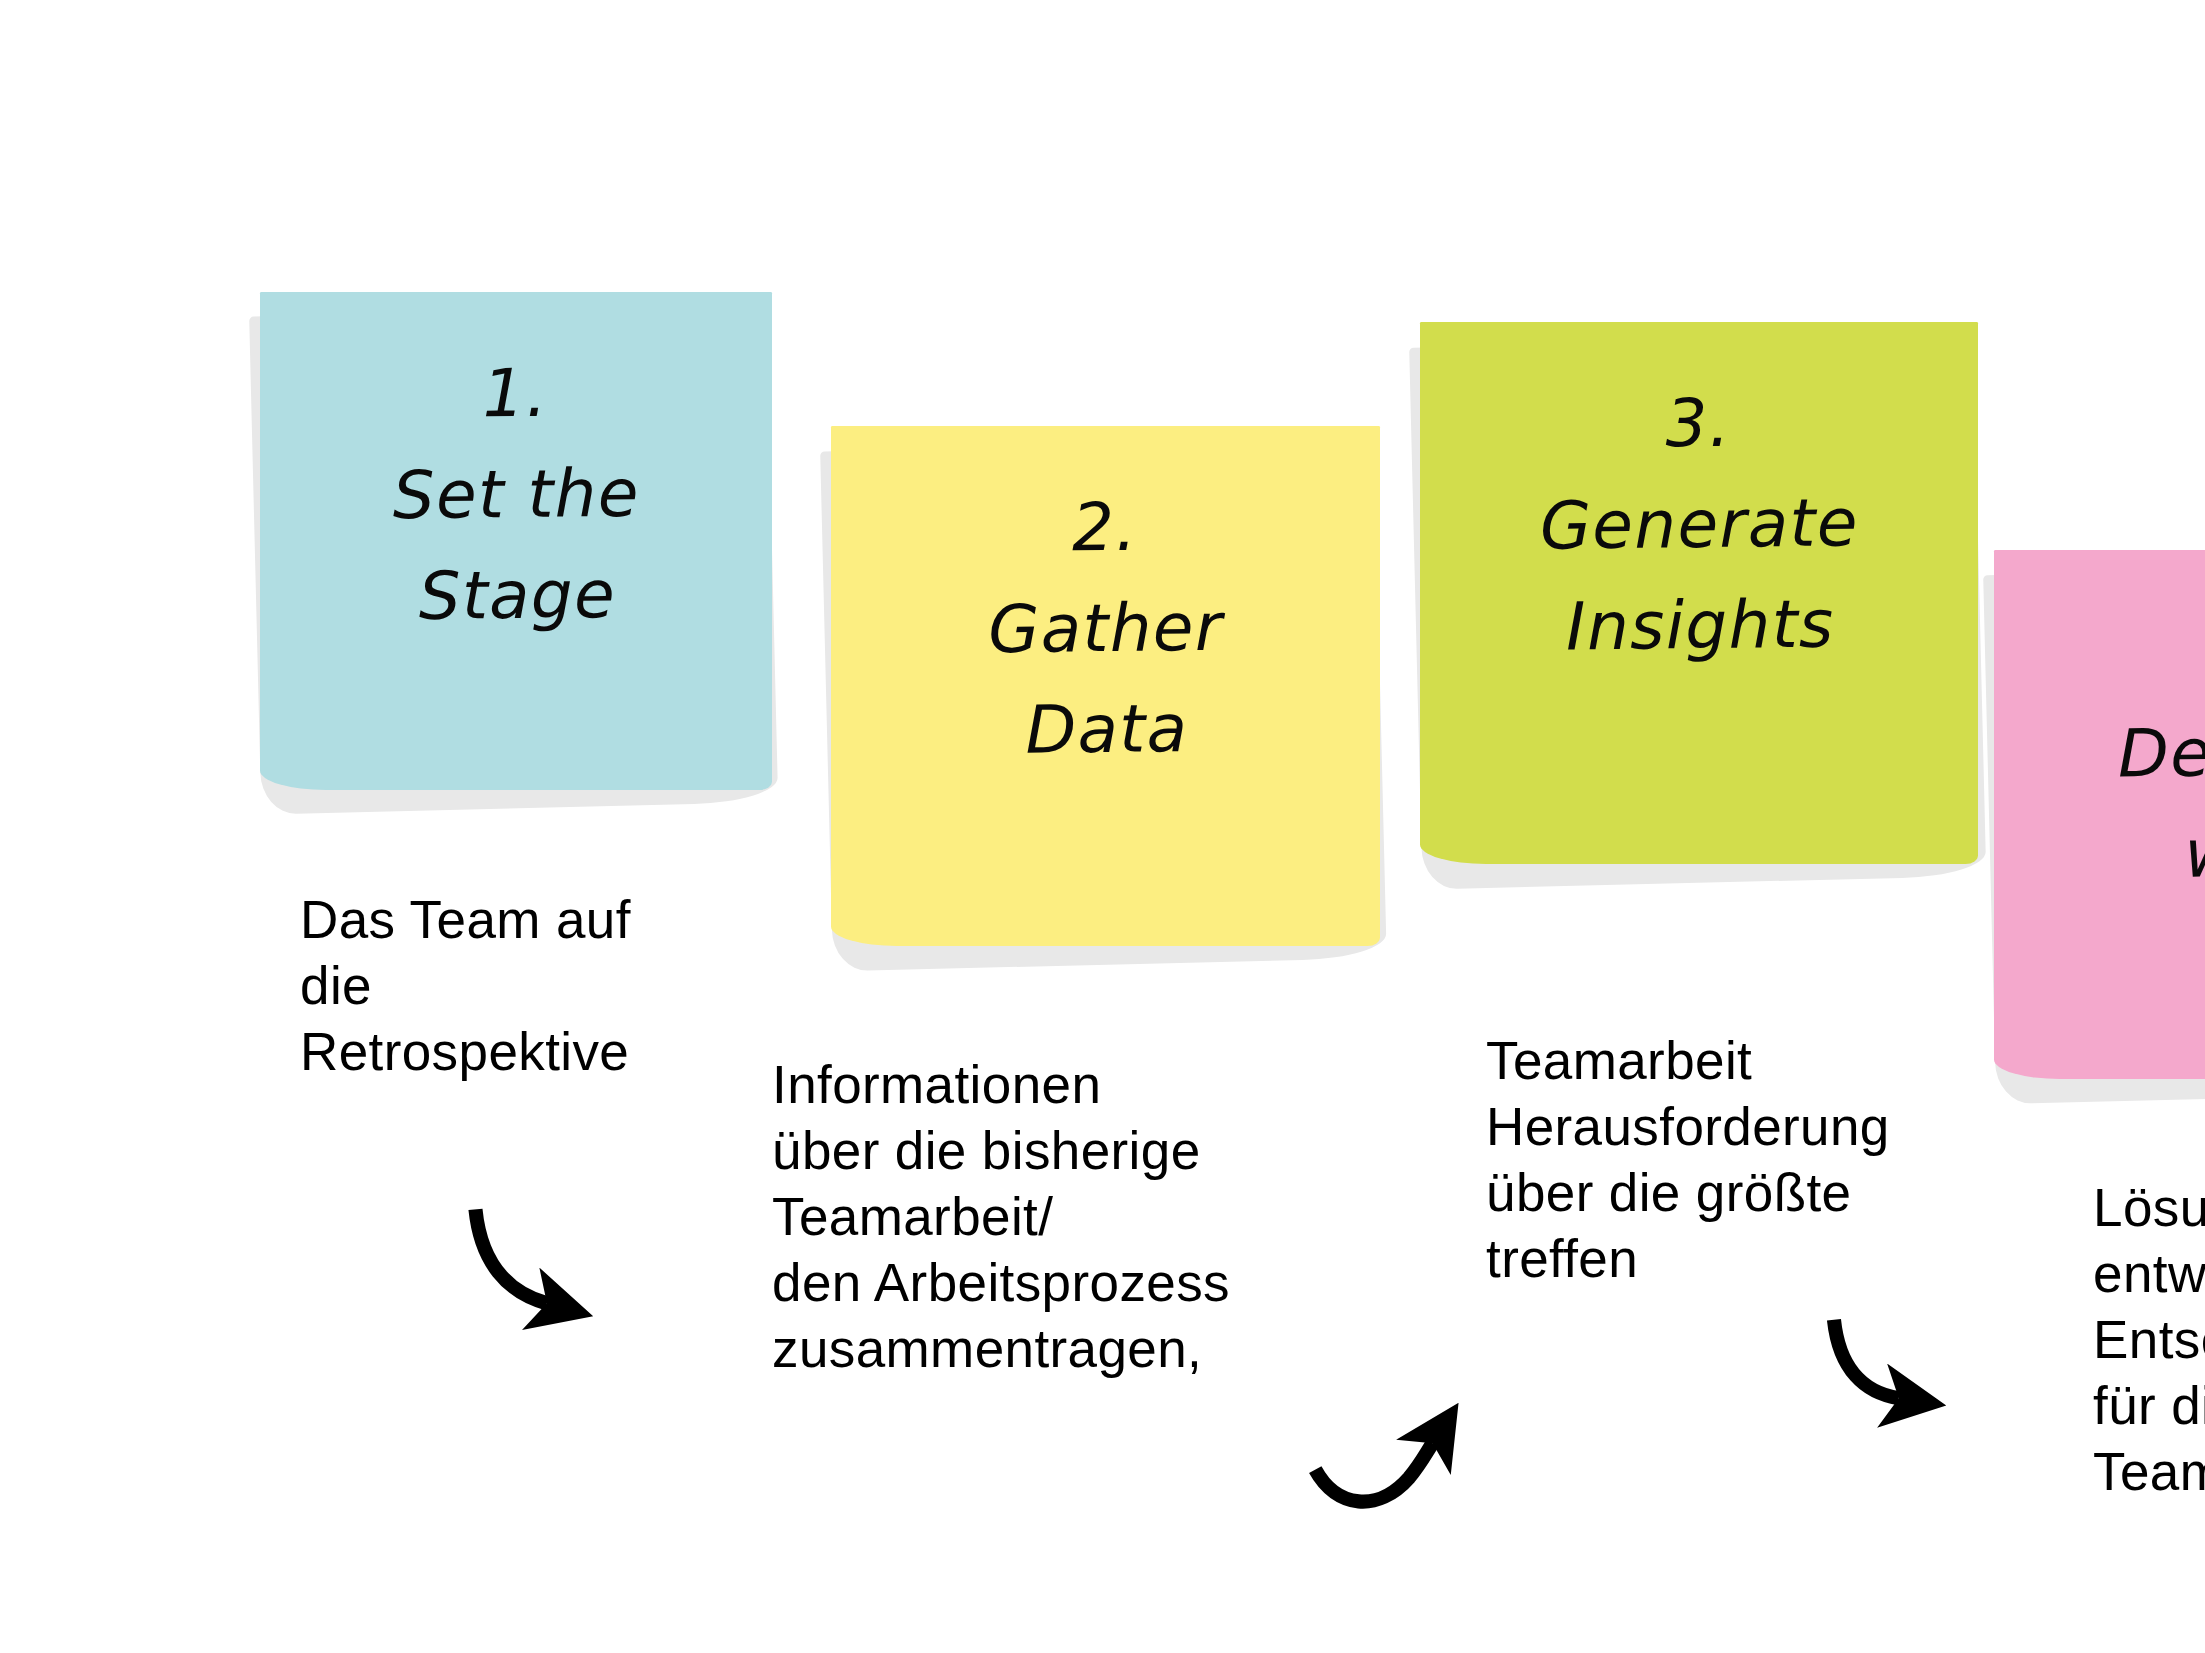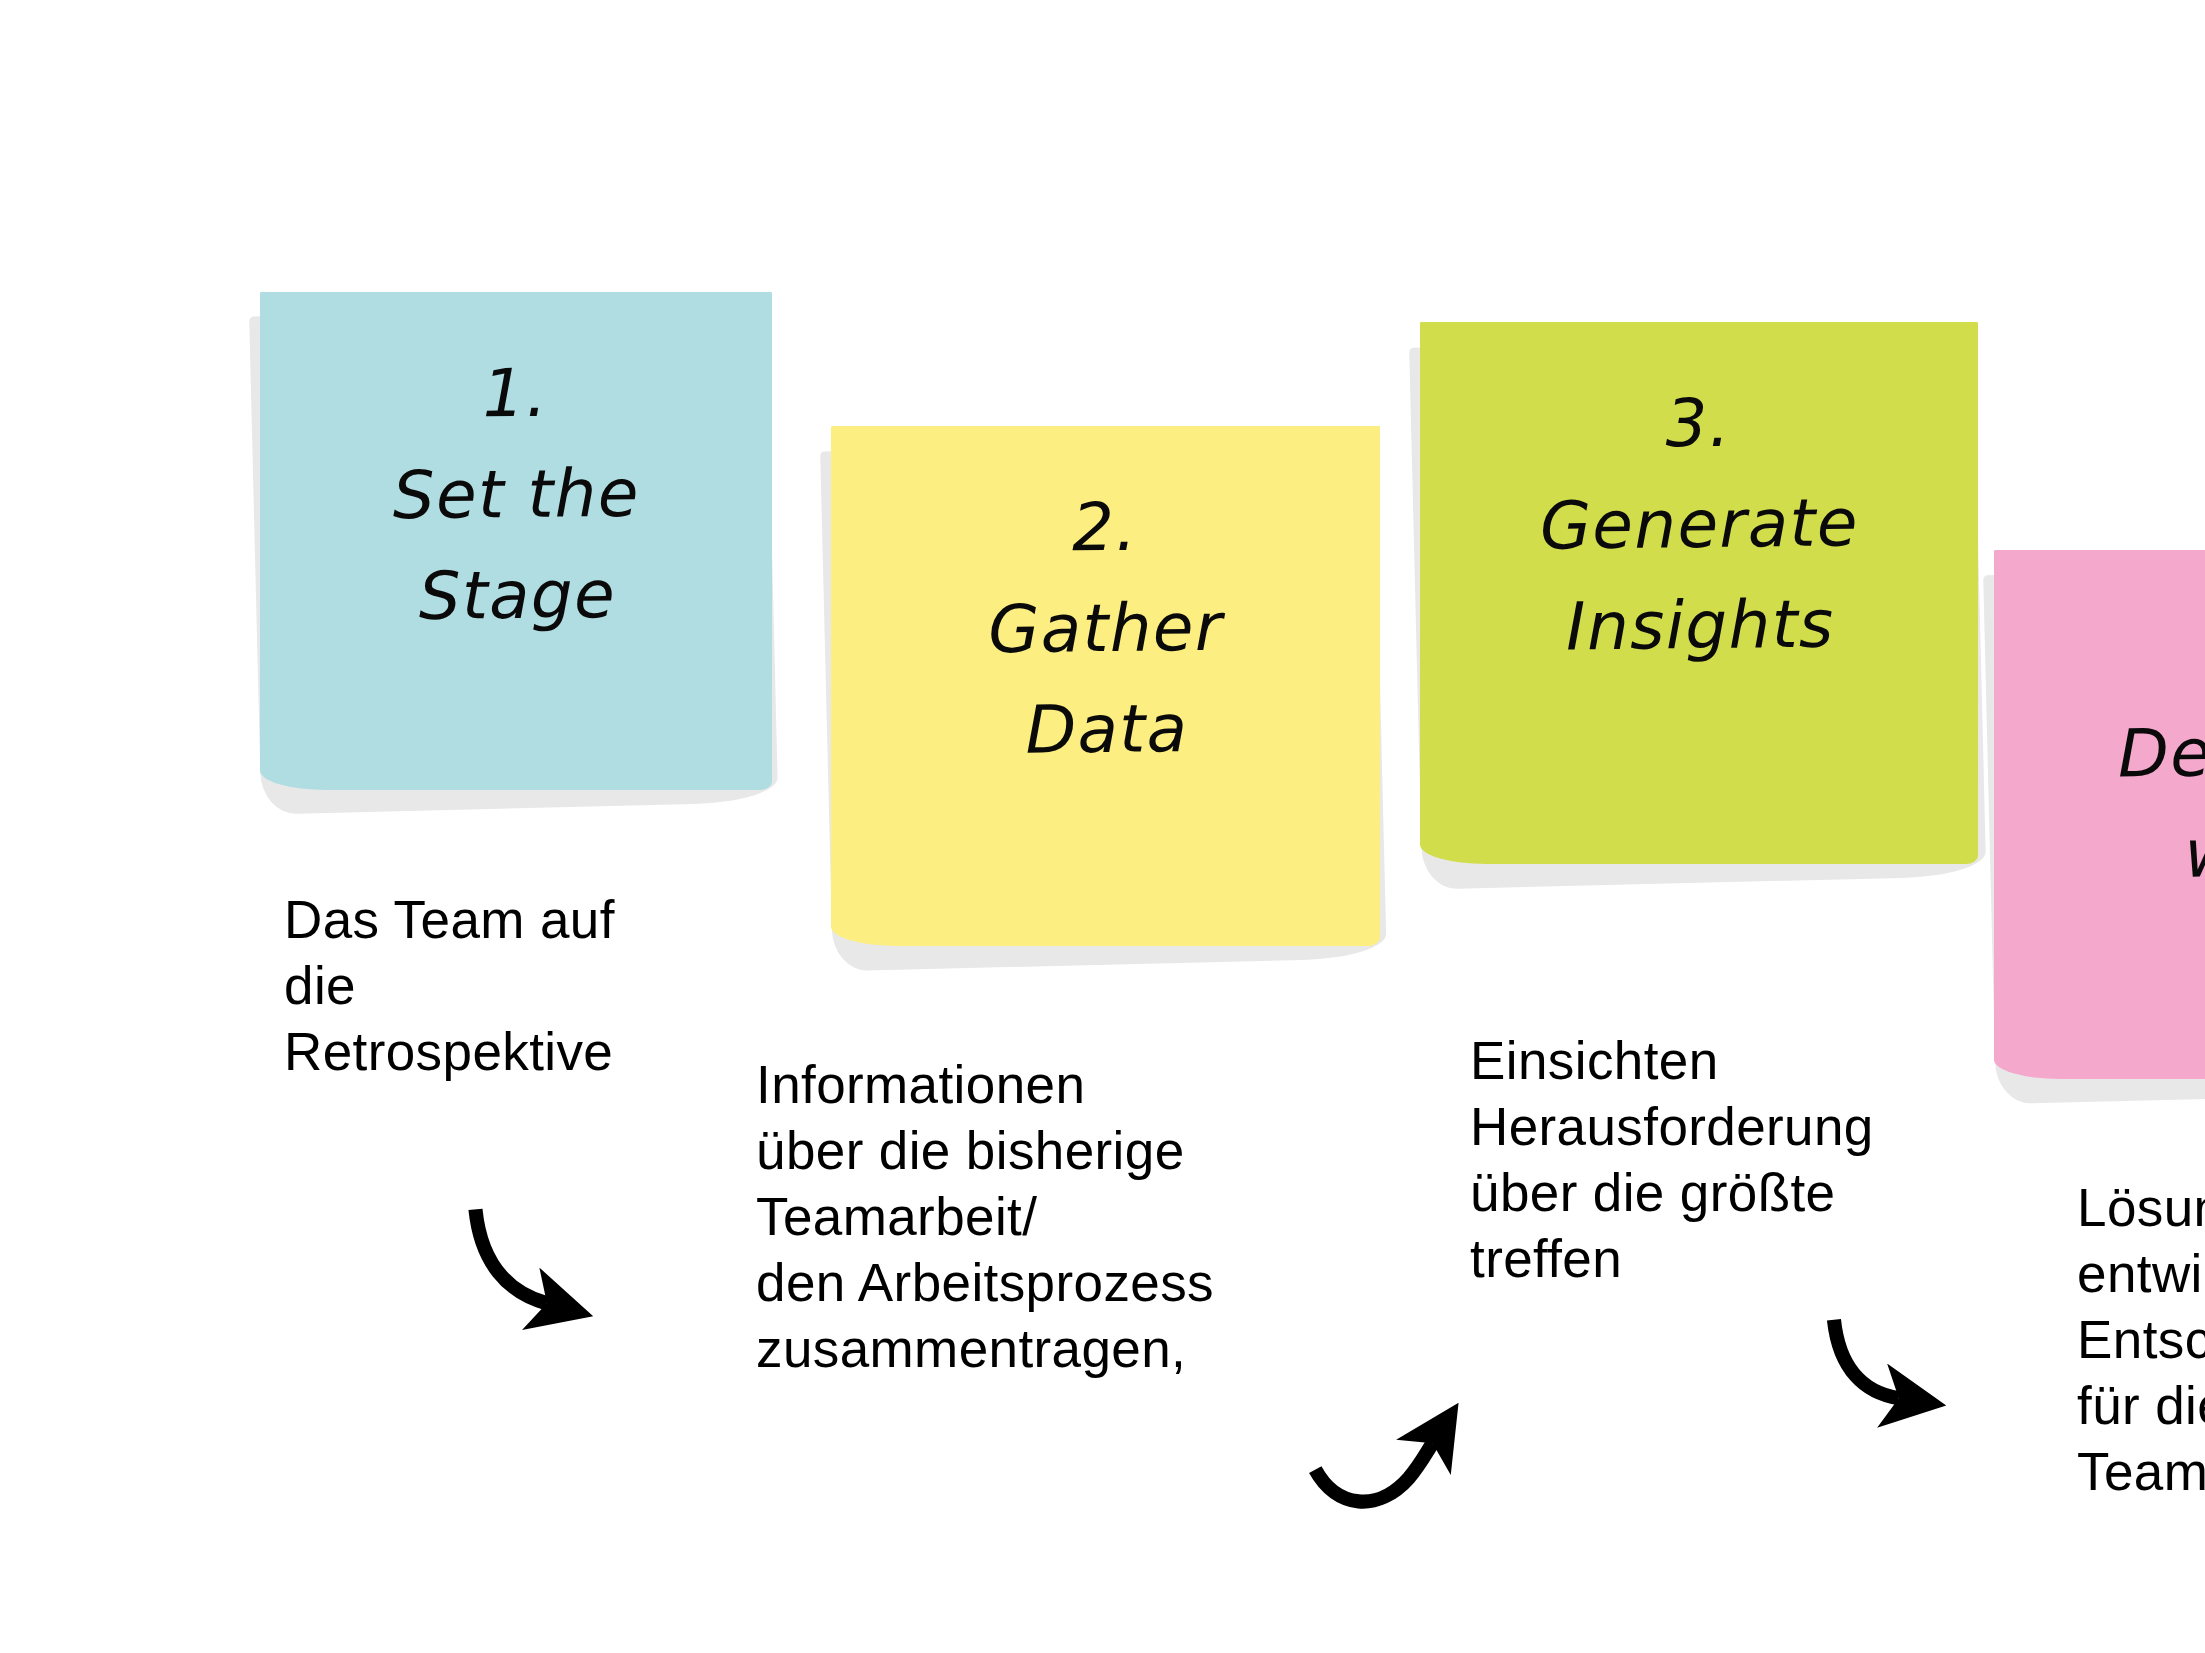--- a/index.html
+++ b/index.html
@@ -54,20 +54,21 @@
   .n4 .title-line:nth-child(3) { transform: translateX(4.4px); }
   .n4 .title-line:nth-child(4) { transform: translateX(62px); }
 
   .desc {
     position: absolute;
     font-family: "Liberation Sans", sans-serif;
     font-size: 53px;
     line-height: 66px;
     letter-spacing: 0.4px;
     color: #000000;
+    margin-left: 16px;
   }
   .desc-line { white-space: nowrap; }
   .d1 { left: 284px;  top: 887px; }
   .d2 { left: 756px; top: 1052px; }
   .d3 { left: 1470px; top: 1028px; }
   .d4 { left: 2077px; top: 1175px; }
 
   .arrows-layer {
     position: absolute;
     left: 0; top: 0;
@@ -139,21 +140,21 @@
 
   <div class="desc d2">
     <div class="desc-line">Informationen</div>
     <div class="desc-line">über die bisherige</div>
     <div class="desc-line">Teamarbeit/</div>
     <div class="desc-line">den Arbeitsprozess</div>
     <div class="desc-line">zusammentragen,</div>
   </div>
 
   <div class="desc d3">
-    <div class="desc-line">Einsichten</div>
+    <div class="desc-line">Teamarbeit</div>
     <div class="desc-line">Herausforderung</div>
     <div class="desc-line">über die größte</div>
     <div class="desc-line">treffen</div>
   </div>
 
   <div class="desc d4">
     <div class="desc-line">Lösungsideen</div>
     <div class="desc-line">entwickeln und</div>
     <div class="desc-line">Entscheidungen</div>
     <div class="desc-line">für die weitere</div>

